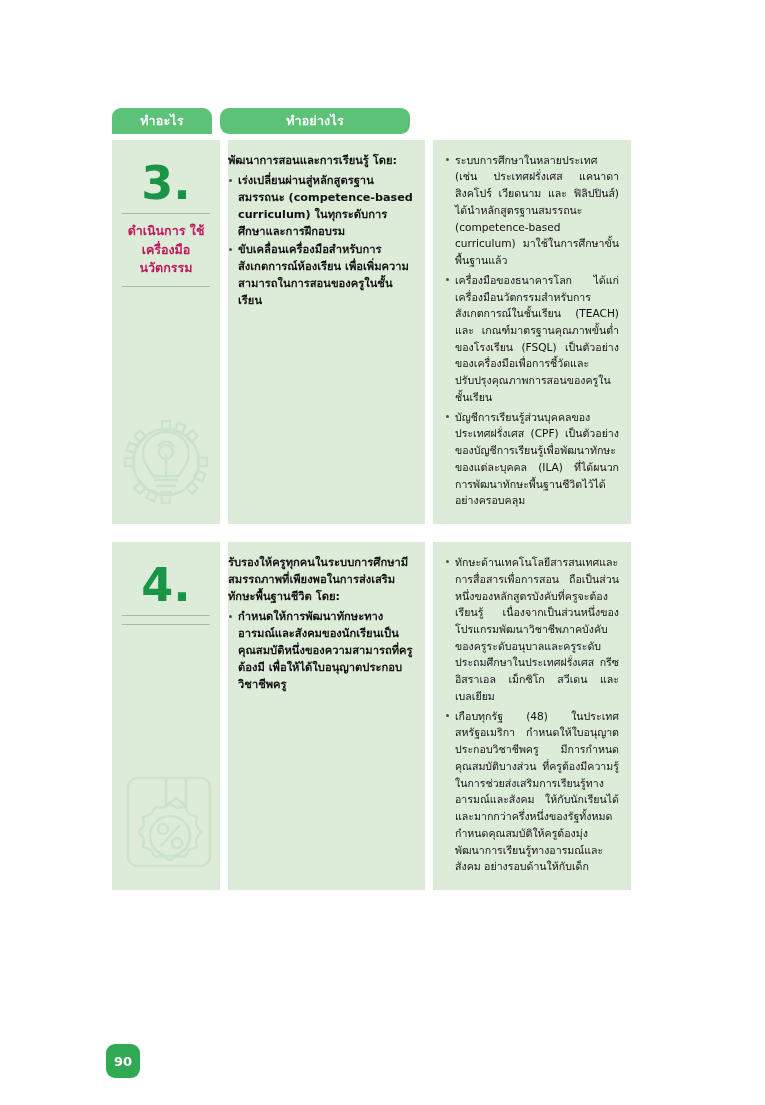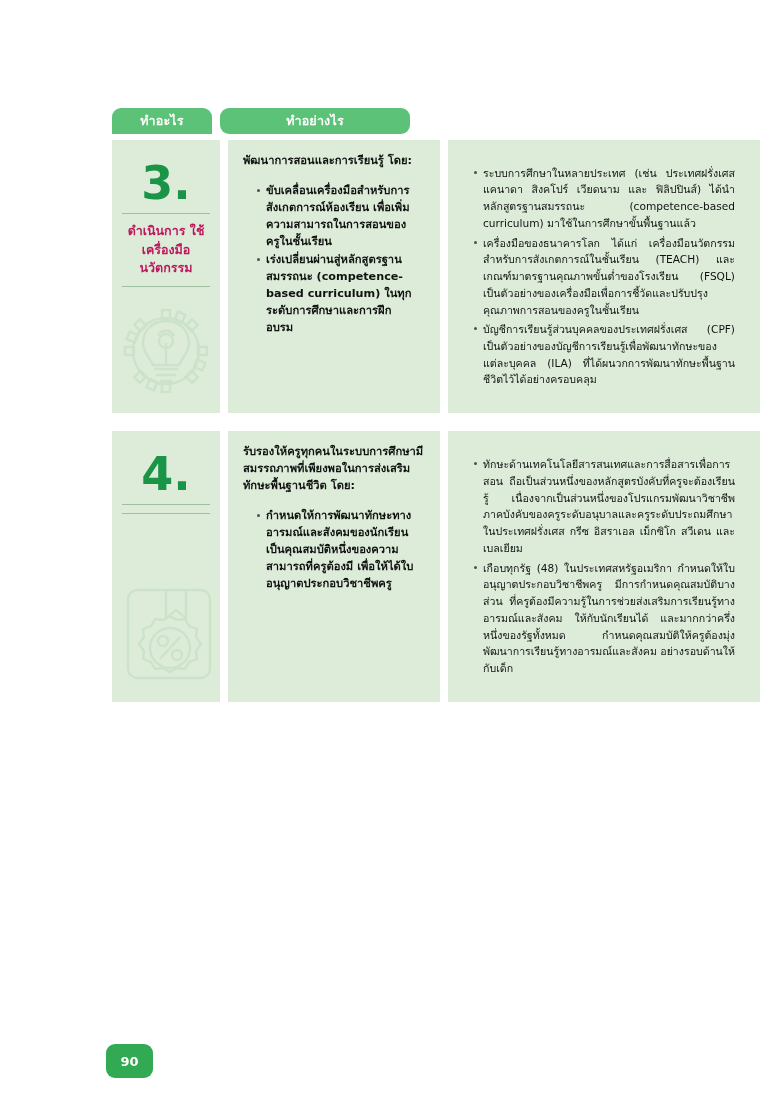--- a/index.html
+++ b/index.html
@@ -13,21 +13,21 @@
     position: relative;
     font-family: "DejaVu Sans", "Liberation Sans", sans-serif;
     overflow: hidden;
   }
 
   
   .table-wrap {
     position: absolute;
     left: 112px;
     top: 108px;
-    width: 648px;
+    width: 519px;
   }
 
   
   .head-row {
     display: flex;
     gap: 8px;
     margin-bottom: 6px;
   }
   .head-cell {
     background: #5cc278;
@@ -57,21 +57,21 @@
   }
   .cell-a {
     width: 96px;
     flex: 0 0 96px;
     padding: 22px 6px 10px 6px;
     text-align: center;
   }
   .cell-b {
     width: 186px;
     flex: 0 0 186px;
-    padding: 12px 11px 12px 15px;
+    padding: 12px 11px 12px 0;
   }
   .cell-c {
     flex: 1 1 auto;
     padding: 12px 12px 12px 12px;
   }
 
   
   .big-num {
     font-size: 46px;
     font-weight: bold;
@@ -122,21 +122,21 @@
   .lead {
     font-size: 11.2px;
     font-weight: bold;
     color: #111111;
     line-height: 1.52;
     margin: 0 0 3px 0;
     position: relative;
     z-index: 2;
   }
   ul.bullets {
-    margin: 13px;
+    margin: 0;
     padding: 0;
     list-style: none;
     position: relative;
     z-index: 2;
   }
   ul.bullets > li {
     position: relative;
     padding-left: 10px;
     margin-bottom: 1px;
     font-size: 11.2px;
@@ -161,21 +161,21 @@
     text-align: justify;
     margin-bottom: 3px;
   }
   .cell-c ul.bullets > li::before { top: 6px; }
 
   
   .page-badge {
     position: absolute;
     left: 106px;
     top: 1044px;
-    width: 47px;
+    width: 34px;
     height: 34px;
     background: #31aa53;
     border-radius: 9px;
     color: #ffffff;
     font-size: 13px;
     font-weight: bold;
     display: flex;
     align-items: center;
     justify-content: center;
   }
@@ -221,22 +221,22 @@
           <path d="M52 70 L52 48"></path>
           <circle cx="52" cy="46" r="7"></circle>
           <path d="M44 41 C47 34 57 34 60 41"></path>
         </svg>
       </div>
     </div>
 
     <div class="cell cell-b">
       <p class="lead">พัฒนาการสอนและการเรียนรู้ โดย:</p>
       <ul class="bullets">
+        <li>เร่งเปลี่ยนผ่านสู่หลักสูตรฐานสมรรถนะ (competence-based curriculum) ในทุกระดับการศึกษาและการฝึกอบรม</li>
         <li>ขับเคลื่อนเครื่องมือสำหรับการสังเกตการณ์ห้องเรียน เพื่อเพิ่มความสามารถในการสอนของครูในชั้นเรียน</li>
-        <li>เร่งเปลี่ยนผ่านสู่หลักสูตรฐานสมรรถนะ (competence-based curriculum) ในทุกระดับการศึกษาและการฝึกอบรม</li>
       </ul>
     </div>
 
     <div class="cell cell-c">
       <ul class="bullets">
         <li>ระบบการศึกษาในหลายประเทศ (เช่น ประเทศฝรั่งเศส แคนาดา สิงคโปร์ เวียดนาม และ ฟิลิปปินส์) ได้นำหลักสูตรฐานสมรรถนะ (competence-based curriculum) มาใช้ในการศึกษาขั้นพื้นฐานแล้ว</li>
         <li>เครื่องมือของธนาคารโลก ได้แก่ เครื่องมือนวัตกรรมสำหรับการสังเกตการณ์ในชั้นเรียน (TEACH) และ เกณฑ์มาตรฐานคุณภาพขั้นต่ำของโรงเรียน (FSQL) เป็นตัวอย่างของเครื่องมือเพื่อการชี้วัดและปรับปรุงคุณภาพการสอนของครูในชั้นเรียน</li>
         <li>บัญชีการเรียนรู้ส่วนบุคคลของประเทศฝรั่งเศส (CPF) เป็นตัวอย่างของบัญชีการเรียนรู้เพื่อพัฒนาทักษะของแต่ละบุคคล (ILA) ที่ได้ผนวกการพัฒนาทักษะพื้นฐานชีวิตไว้ได้อย่างครอบคลุม</li>
       </ul>
     </div>

